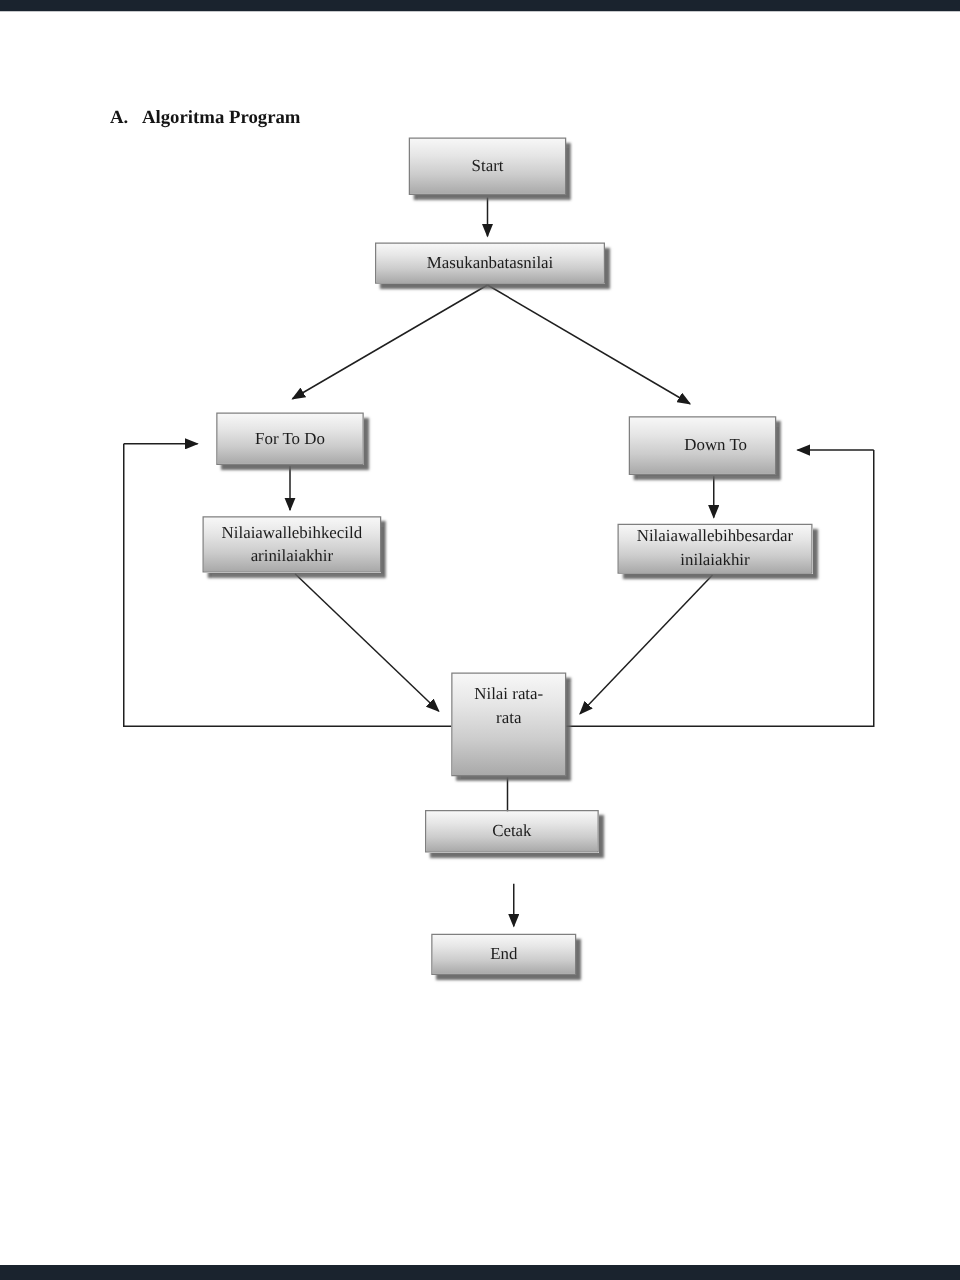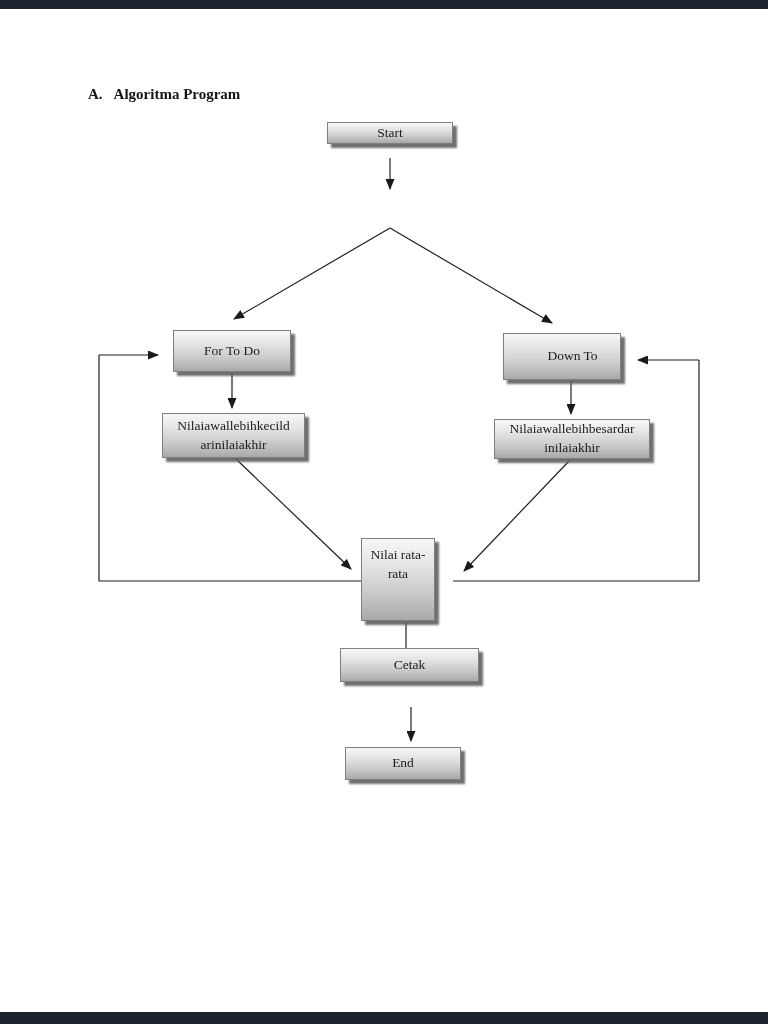--- a/index.html
+++ b/index.html
@@ -51,34 +51,35 @@
         <line x1="570" y1="460" x2="464" y2="571" marker-end="url(#ah)"></line>
         <line x1="406" y1="622" x2="406" y2="666" marker-end="url(#ah)"></line>
         <line x1="411" y1="707" x2="411" y2="741" marker-end="url(#ah)"></line>
         <polyline points="361,581 99,581 99,355"></polyline>
         <line x1="99" y1="355" x2="158" y2="355" marker-end="url(#ah)"></line>
         <polyline points="453,581 699,581 699,360"></polyline>
         <line x1="699" y1="360" x2="638" y2="360" marker-end="url(#ah)"></line>
       </g>
     </svg>
 
-    <div class="node" style="left:327px;top:122px;width:126px;height:22px;">Start</div>
+    <div class="node" style="left:327px;top:110px;width:126px;height:46px;">Start</div>
 
+    <div class="node" style="left:300px;top:194px;width:184px;height:33px;">Masukanbatasnilai</div>
 
     <div class="node" style="left:173px;top:330px;width:118px;height:42px;">For To Do</div>
 
     <div class="node" style="left:503px;top:333px;width:118px;height:47px;padding-left:21px;">Down To</div>
 
     <div class="node" style="left:494px;top:419px;width:156px;height:40px;">Nilaiawallebihbesardar
 inilaiakhir</div>
 
     <div class="node" style="left:162px;top:413px;width:143px;height:45px;">Nilaiawallebihkecild
 arinilaiakhir</div>
 
-    <div class="node align-top" style="left:361px;top:538px;width:74px;height:83px;">Nilai rata-
+    <div class="node align-top" style="left:361px;top:538px;width:92px;height:83px;">Nilai rata-
 rata</div>
 
     <div class="node" style="left:340px;top:648px;width:139px;height:34px;">Cetak</div>
 
     <div class="node" style="left:345px;top:747px;width:116px;height:33px;">End</div>
 
   </div>
 </div>
 
 </body></html>

